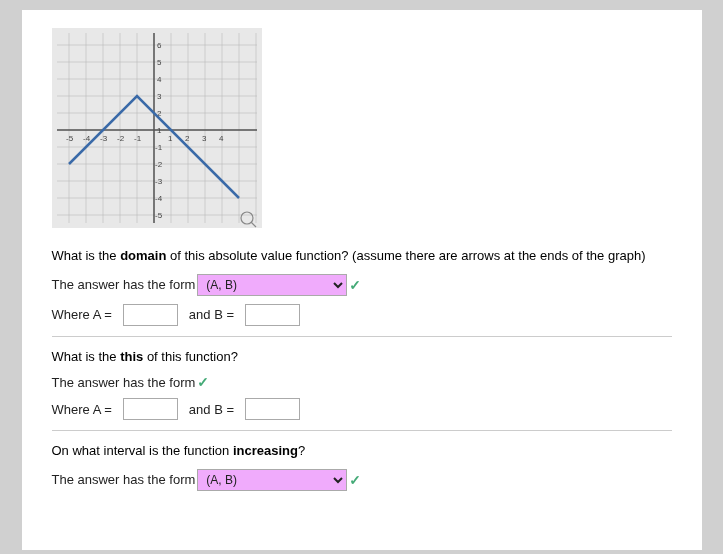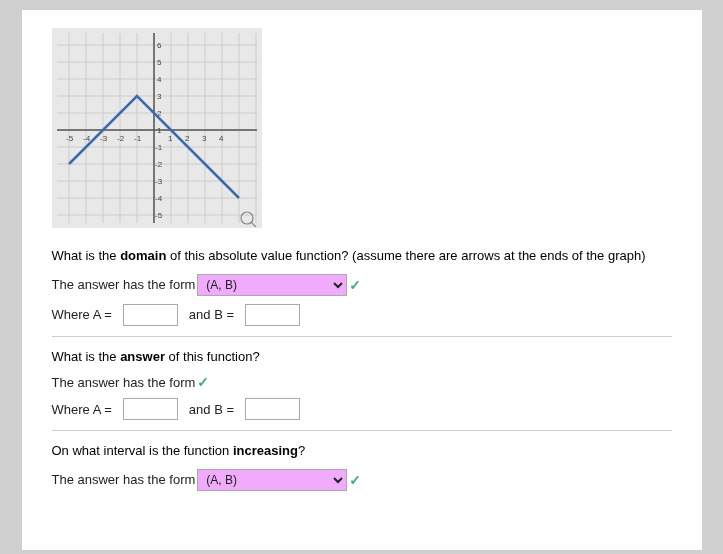--- a/index.html
+++ b/index.html
@@ -181,21 +181,21 @@
       <input type="text" class="input-box" value="" style="">
       <span class="answer-label">and B =</span>
       <input type="text" class="input-box" value="" style="">
     </div>
   </div>
 
   <hr class="divider">
 
   <div class="section-block">
     <p class="question-text">
-      What is the <strong>answer</strong> of this function?
+      What is the <strong>this</strong> of this function?
     </p>
     <div class="answer-row">
       <span class="answer-label">The answer has the form</span>
       <span class="check-icon">✓</span>
     </div>
     <div class="where-row">
       <span class="answer-label">Where A =</span>
       <input type="text" class="input-box" value="" style="">
       <span class="answer-label">and B =</span>
       <input type="text" class="input-box" value="" style="">

